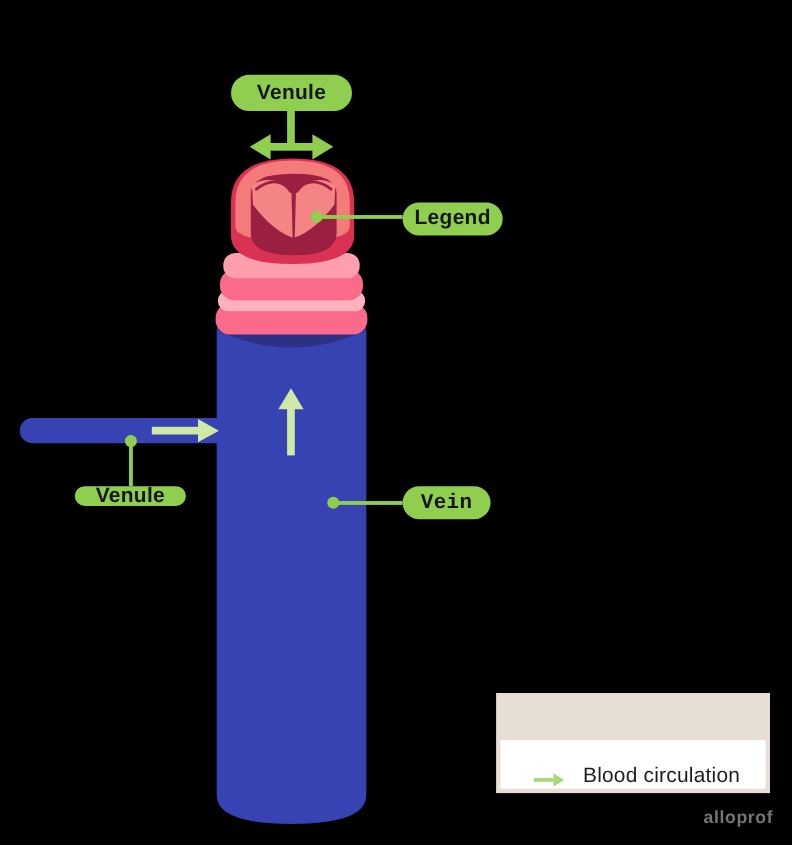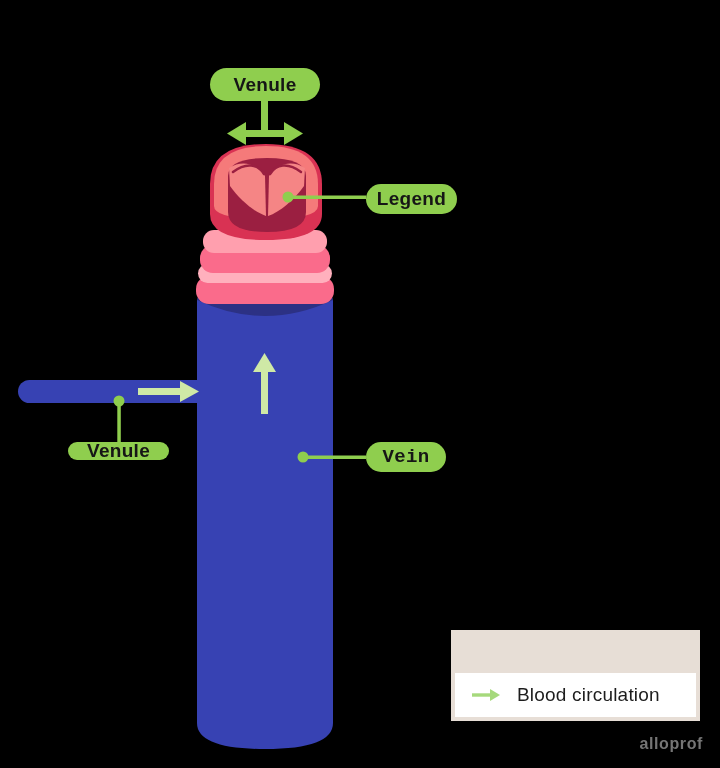--- a/index.html
+++ b/index.html
@@ -50,21 +50,21 @@
     position:absolute;left:451px;top:630px;width:249px;height:91px;
     background:var(--legend-bg);
   }
   .legend-title{
     height:43px;display:flex;align-items:center;justify-content:center;
     font-weight:bold;font-size:20px;color:var(--legend-title);
   }
   .legend-panel{
     position:absolute;left:4px;right:4px;top:43px;bottom:4px;
     background:var(--legend-panel);
-    display:flex;align-items:center;padding-left:17px;box-sizing:border-box;
+    display:flex;align-items:flex-end;padding-left:30px;box-sizing:border-box;
   }
   .legend-item-label{
     margin-left:17px;font-size:19px;font-weight:500;color:var(--legend-text);
     letter-spacing:.2px;
   }
   .watermark{
     position:absolute;right:17px;top:735px;
     font-size:16px;font-weight:600;color:var(--watermark);
     letter-spacing:.6px;opacity:.85;
   }

